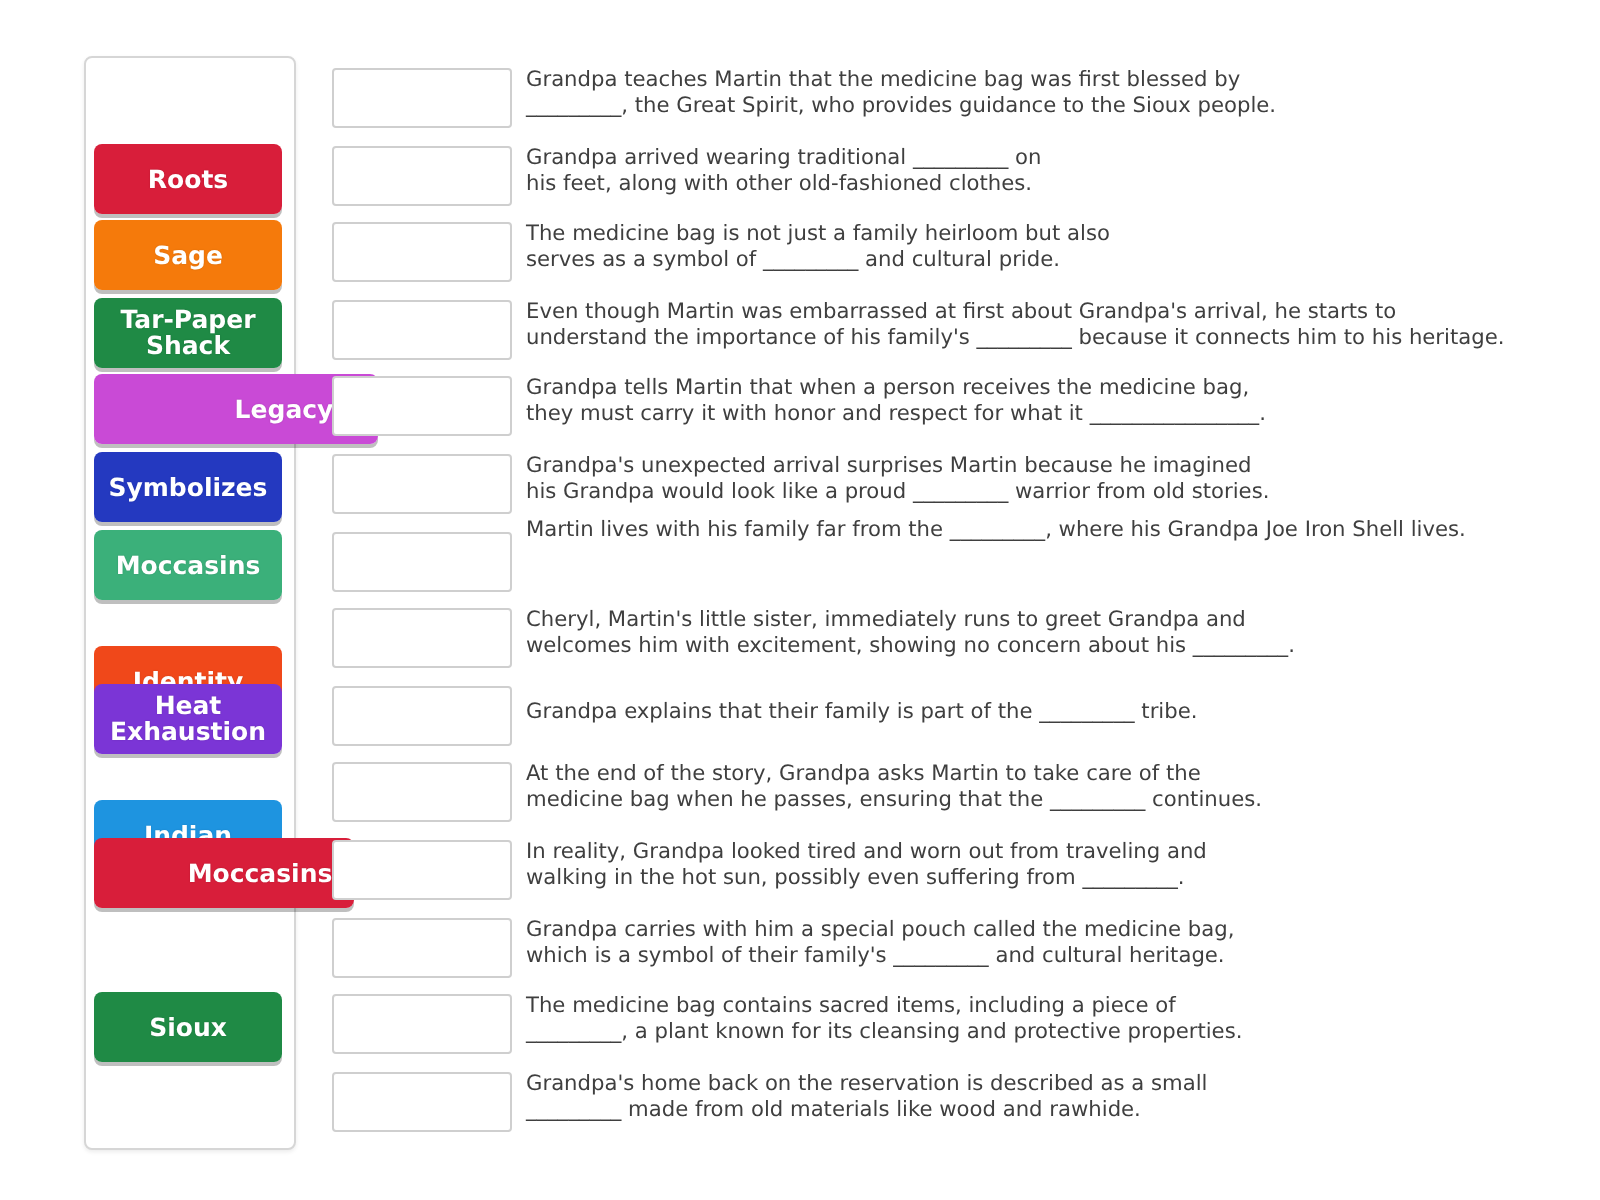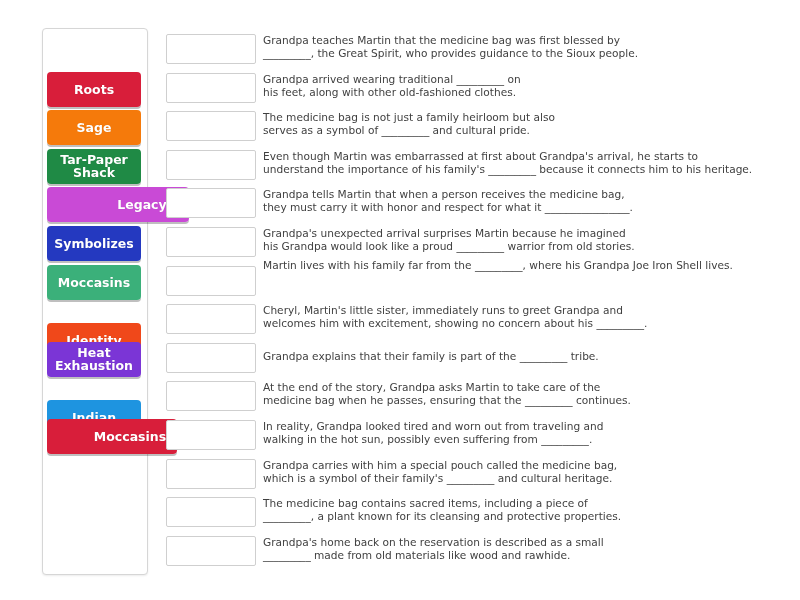--- a/index.html
+++ b/index.html
@@ -23,20 +23,21 @@
     <div class="tile" style="top: 42.6px; background: linear-gradient(rgb(216, 30, 58), rgb(216, 30, 58));">Roots</div>
     <div class="tile" style="top: 81.2px; background: linear-gradient(rgb(245, 122, 11), rgb(245, 122, 11));">Sage</div>
     <div class="tile" style="top: 119.8px; background: linear-gradient(rgb(31, 138, 69), rgb(31, 138, 69));">Tar-Paper Shack</div>
     <div class="tile" style="top: 158.4px; background: linear-gradient(rgb(201, 74, 214), rgb(201, 74, 214)); padding-left: 48px;">Legacy</div>
     <div class="tile" style="top: 197px; background: linear-gradient(rgb(36, 57, 192), rgb(36, 57, 192));">Symbolizes</div>
     <div class="tile" style="top: 235.6px; background: linear-gradient(rgb(59, 176, 122), rgb(59, 176, 122));">Moccasins</div>
     <div class="tile" style="top: 274.2px; background: linear-gradient(rgb(240, 72, 26), rgb(240, 72, 26)); margin-top: 20px;">Identity</div>
     <div class="tile" style="top: 312.8px; background: linear-gradient(rgb(123, 53, 214), rgb(123, 53, 214));">Heat Exhaustion</div>
     <div class="tile" style="top: 371px; background: linear-gradient(rgb(30, 148, 224), rgb(30, 148, 224));">Indian</div>
     <div class="tile" style="top: 390px; background: linear-gradient(rgb(216, 30, 58), rgb(216, 30, 58)); padding-left: 36px;">Moccasins</div>
+    <div class="tile" style="top: 467.2px; background: linear-gradient(rgb(31, 138, 69), rgb(31, 138, 69));">Sioux</div>
   </div>
 <div id="rows">
     <div class="slot" style="top: 34px;"></div>
     <div class="clue" style="top: 34px;">Grandpa teaches Martin that the medicine bag was first blessed by
 _________, the Great Spirit, who provides guidance to the Sioux people.</div>
     <div class="slot" style="top: 72.6px;"></div>
     <div class="clue" style="top: 72.6px;">Grandpa arrived wearing traditional _________ on
 his feet, along with other old-fashioned clothes.</div>
     <div class="slot" style="top: 111.2px;"></div>
     <div class="clue" style="top: 111.2px;">The medicine bag is not just a family heirloom but also

